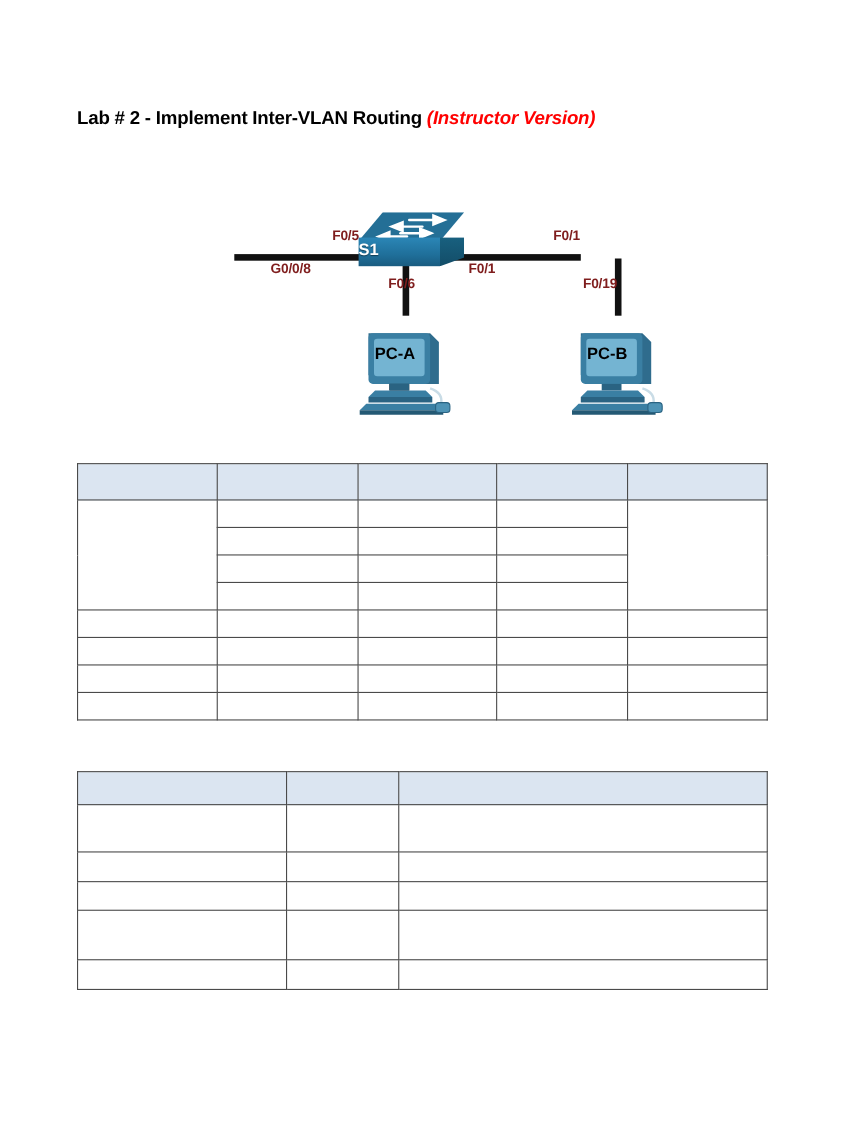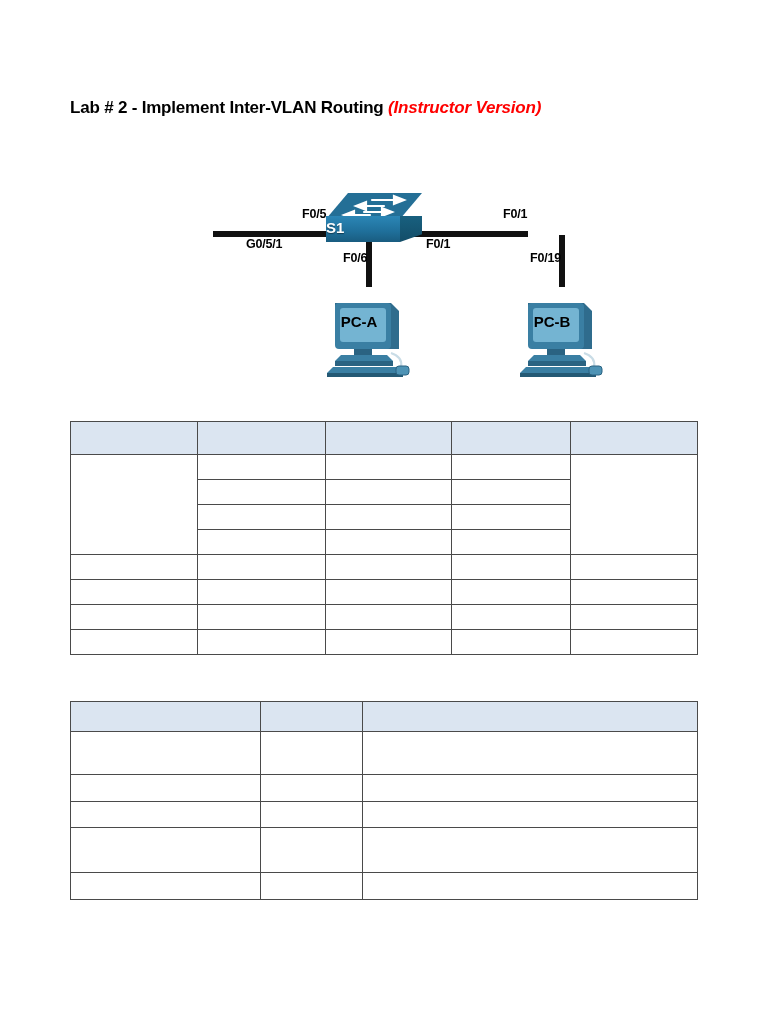--- a/index.html
+++ b/index.html
@@ -50,21 +50,21 @@
   .link {
     background: #111111;
   }
   .link.h { height: 6px; }
   .link.v { width: 6px; }
 
   
   .port {
     font-size: 12.5px;
     font-weight: bold;
-    color: #000000;
+    color: #7f1d1d;
     white-space: nowrap;
     letter-spacing: -0.2px;
     padding-left: 16px;
   }
 
   
   .router {
     width: 84px;
     height: 62px;
   }
@@ -245,24 +245,24 @@
       <polygon points="14,74 72,74 72,79 14,79" fill="#2a6382"></polygon>
       <polygon points="12,80 76,80 82,86 6,86" fill="#3a7fa3"></polygon>
       <polygon points="6,86 82,86 82,90 6,90" fill="#245974"></polygon>
       <path d="M70 66 Q82 70 80 80" stroke="#c9dce6" stroke-width="2.2" fill="none"></path>
       <rect x="75" y="79" width="13" height="9" rx="3" fill="#4e93b5" stroke="#2a6382" stroke-width="1"></rect>
     </svg>
     <div class="node-label">PC-B</div>
   </div>
 
   <div class="port" style="left:286px; top:32px;">F0/5</div>
-  <div class="port" style="left:230px; top:62px;">G0/5/1</div>
+  <div class="port" style="left:230px; top:62px;">G0/0/8</div>
   <div class="port" style="left:410px; top:62px;">F0/1</div>
   <div class="port" style="left:487px; top:32px;">F0/1</div>
-  <div class="port" style="left:327px; top:76px;">F0/6</div>
+  <div class="port" style="left:337px; top:76px;">F0/6</div>
   <div class="port" style="left:514px; top:76px;">F0/19</div>
 </div>
 
 <table class="lab-table" id="addressing-table">
   <colgroup>
     <col style="width:127px">
       <col style="width:128px">
       <col style="width:126px">
       <col style="width:119px">
       <col style="width:127px">

